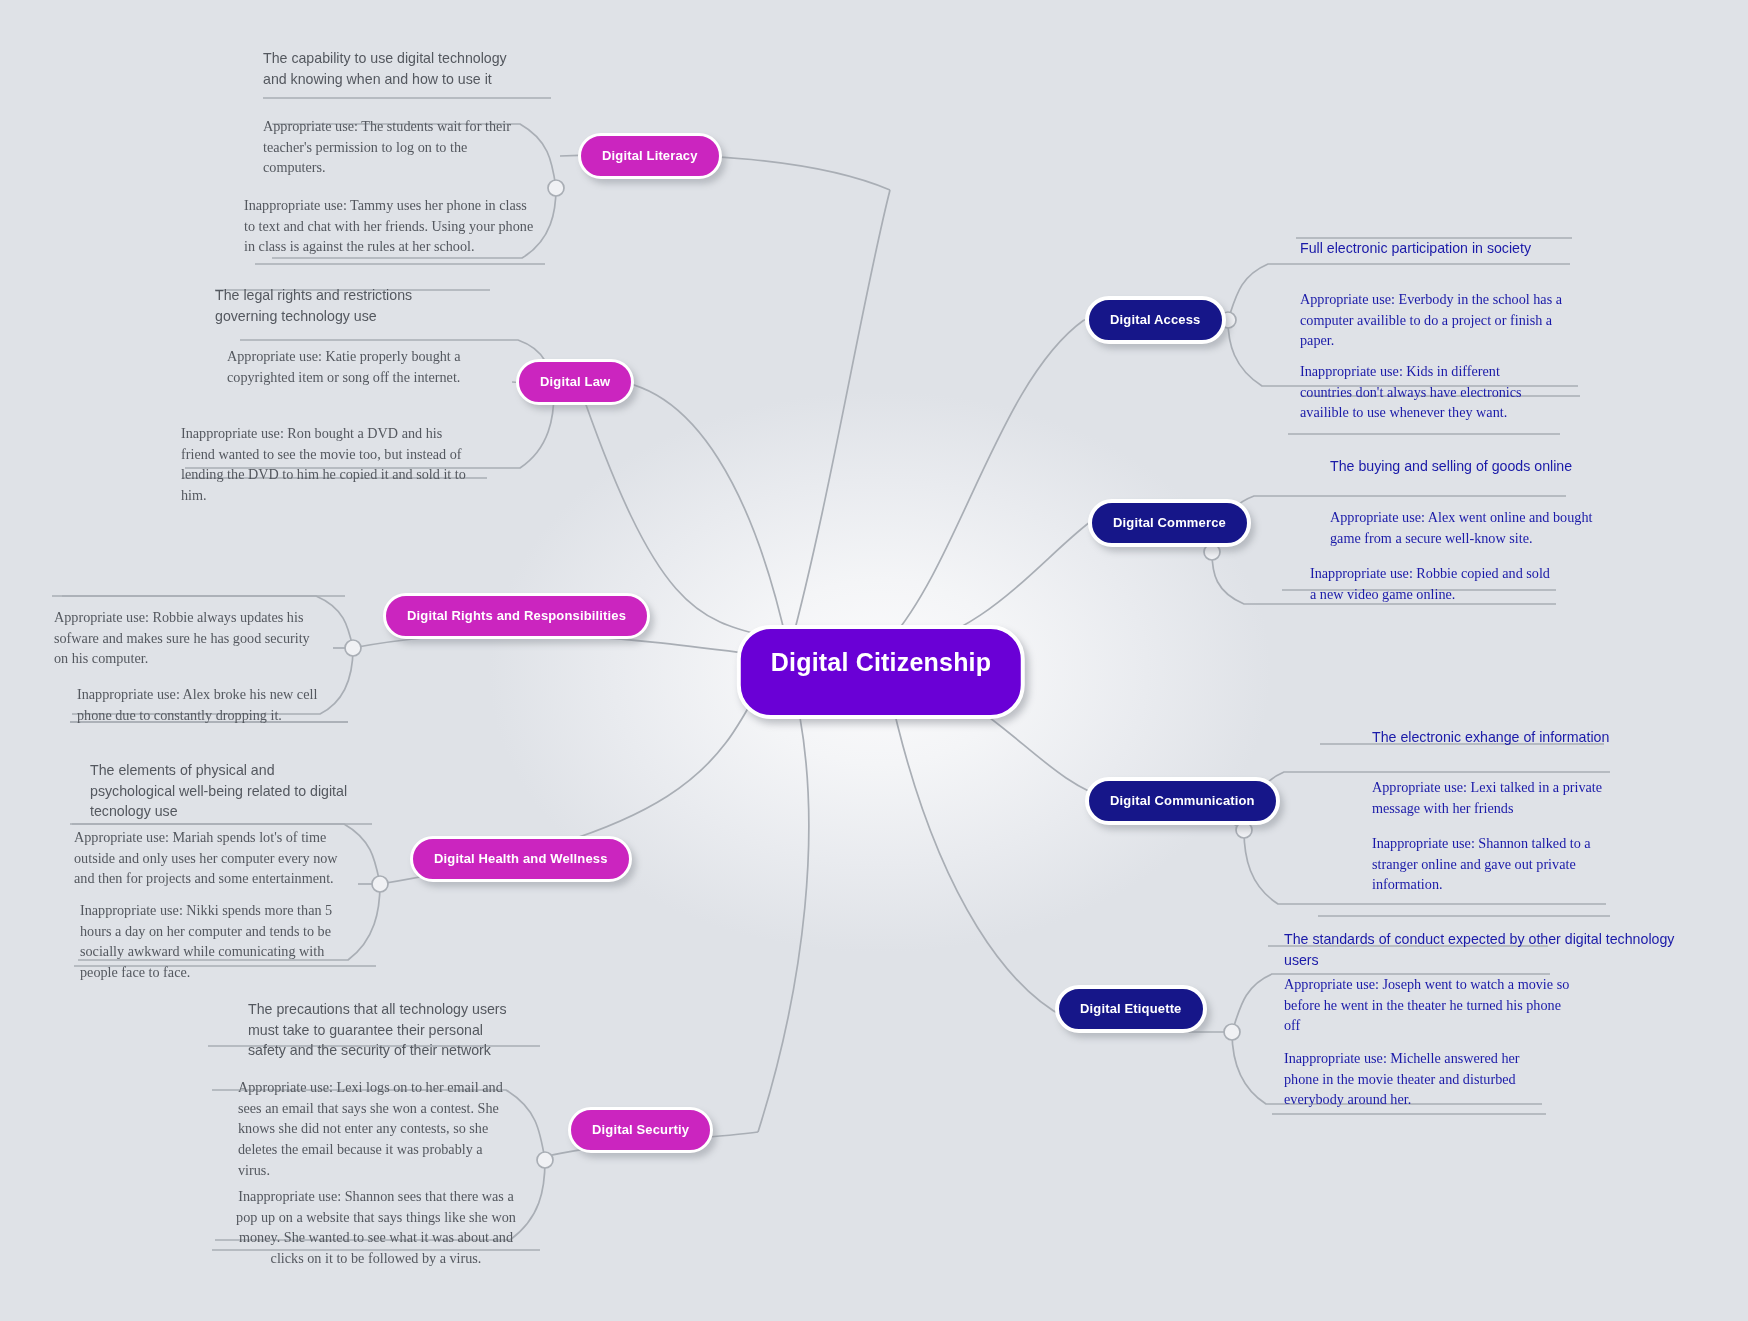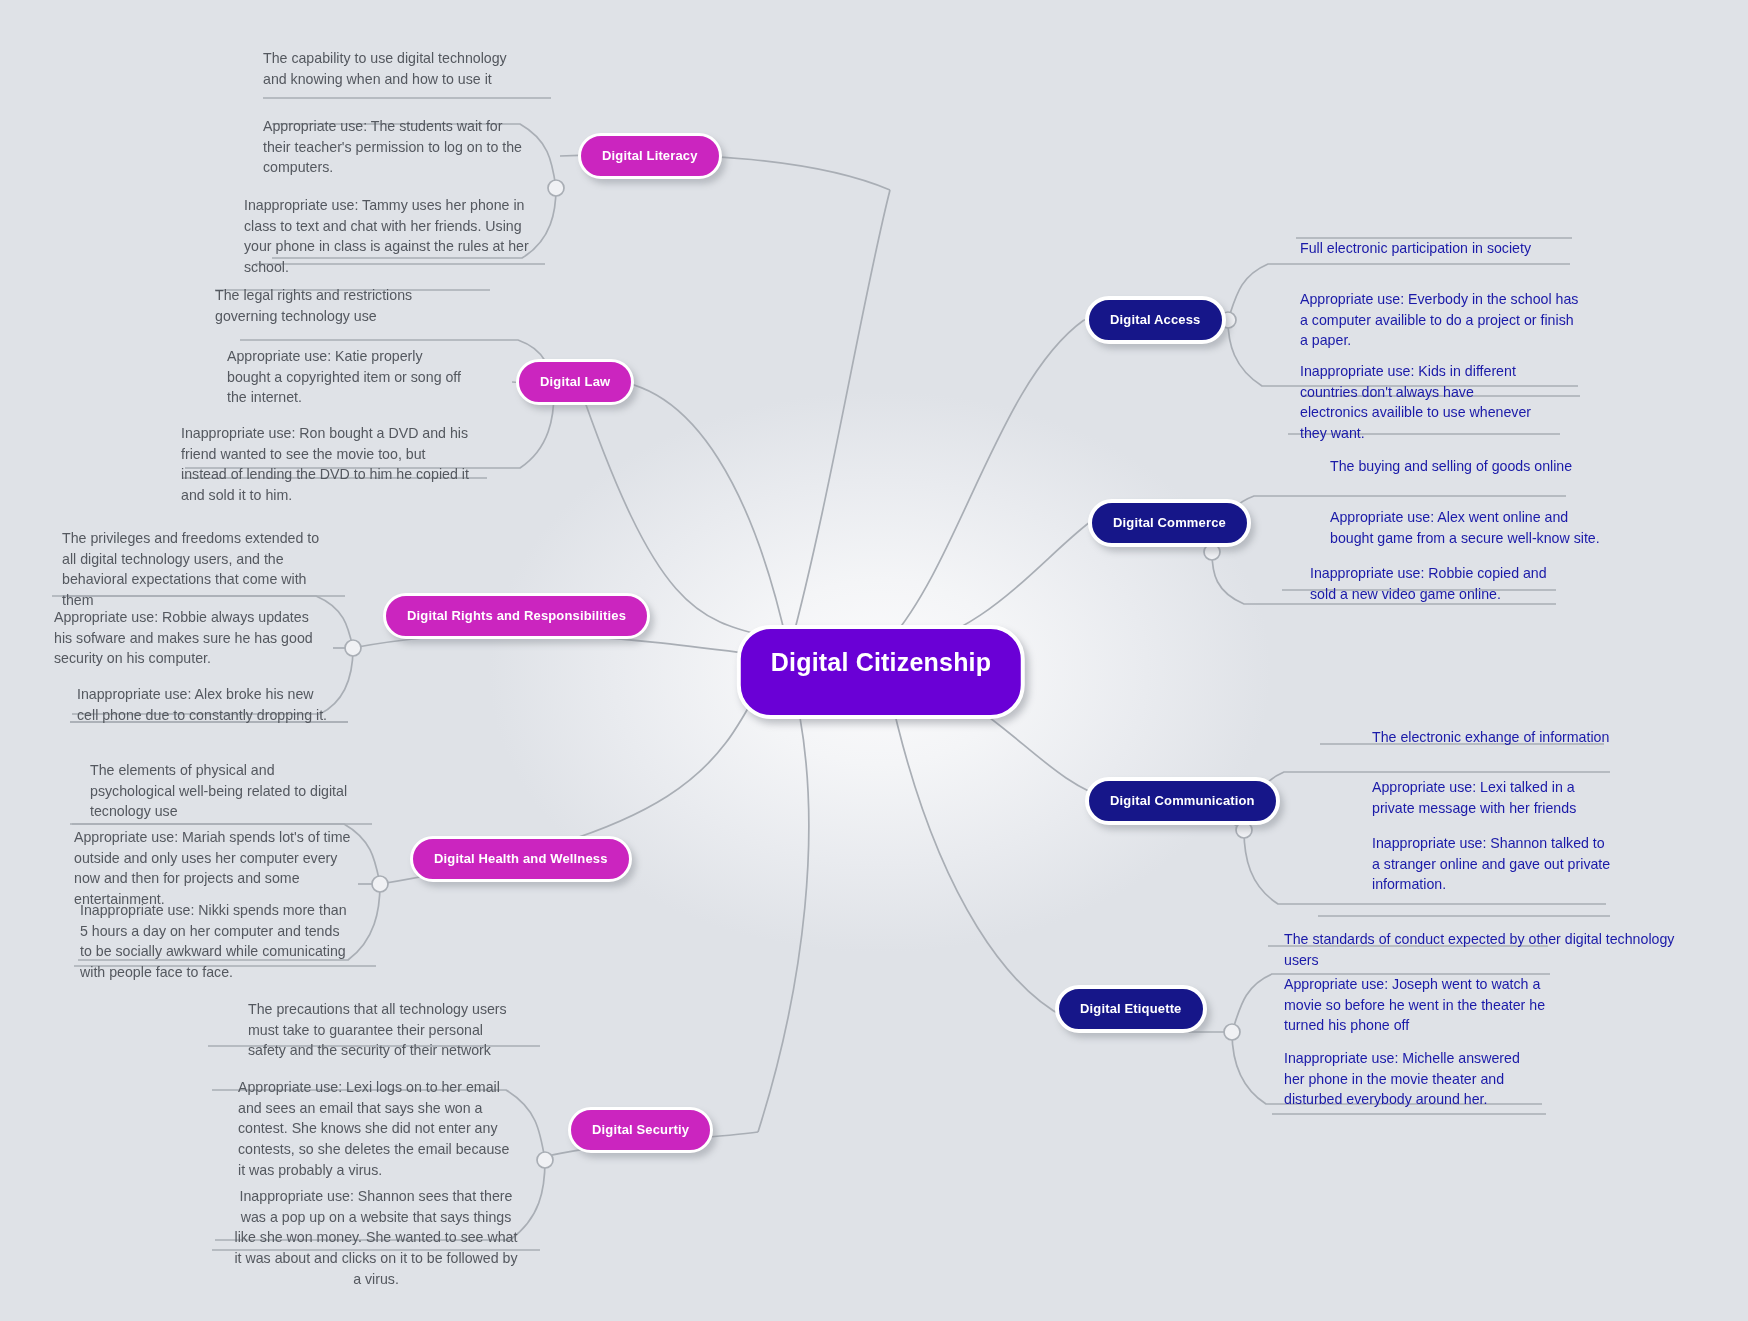--- a/index.html
+++ b/index.html
@@ -74,20 +74,21 @@
   .detail {
     position: absolute;
     font-size: 14.2px;
     line-height: 1.46;
   }
   .detail.left { color: #54585f; }
   .detail.right { color: #1a1aa8; }
   .detail.left.sub,
   .detail.right.sub {
     padding-top: 11px;
+    font-family: Liberation Serif, serif;
   }
 </style>
 </head>
 <body>
 
 <div id="canvas">
 
   <svg id="links" viewBox="0 0 1748 1321" xmlns="http://www.w3.org/2000/svg">
     <g fill="none" stroke="#a9aeb5" stroke-width="1.7">
 
@@ -181,21 +182,20 @@
   <div class="detail left" style="left:263px; top:48px; width:262px;">The capability to use digital technology and knowing when and how to use it</div>
   <div class="detail left sub" style="left:263px; top:105px; width:262px;">Appropriate use: The students wait for their teacher's permission to log on to the computers.</div>
   <div class="detail left sub" style="left:244px; top:184px; width:296px;">Inappropriate use: Tammy uses her phone in class to text and chat with her friends. Using your phone in class is against the rules at her school.</div>
 
   <div class="pill left" style="left:516px; top:382px;">Digital Law</div>
   <div class="detail left" style="left:215px; top:285px; width:258px;">The legal rights and restrictions governing technology use</div>
   <div class="detail left sub" style="left:227px; top:335px; width:236px;">Appropriate use: Katie properly bought a copyrighted item or song off the internet.</div>
   <div class="detail left sub" style="left:181px; top:412px; width:294px;">Inappropriate use: Ron bought a DVD and his friend wanted to see the movie too, but instead of lending the DVD to him he copied it and sold it to him.</div>
 
   <div class="pill left" style="left:383px; top:616px;">Digital Rights and Responsibilities</div>
-  <div class="detail left" style="left:62px; top:528px; width:264px;">The privileges and freedoms extended to all digital technology users, and the behavioral expectations that come with them</div>
   <div class="detail left sub" style="left:54px; top:596px; width:272px;">Appropriate use: Robbie always updates his sofware and makes sure he has good security on his computer.</div>
   <div class="detail left sub" style="left:77px; top:673px; width:252px;">Inappropriate use: Alex broke his new cell phone due to constantly dropping it.</div>
 
   <div class="pill left" style="left:410px; top:859px;">Digital Health and Wellness</div>
   <div class="detail left sub" style="left:74px; top:816px; width:286px;">Appropriate use: Mariah spends lot's of time outside and only uses her computer every now and then for projects and some entertainment.</div>
   <div class="detail left" style="left:90px; top:760px; width:268px;">The elements of physical and psychological well-being related to digital tecnology use</div>
   <div class="detail left sub" style="left:80px; top:889px; width:272px;">Inappropriate use: Nikki spends more than 5 hours a day on her computer and tends to be socially awkward while comunicating with people face to face.</div>
 
   <div class="pill left" style="left:568px; top:1130px;">Digital Securtiy</div>
   <div class="detail left" style="left:248px; top:999px; width:268px;">The precautions that all technology users must take to guarantee their personal safety and the security of their network</div>

